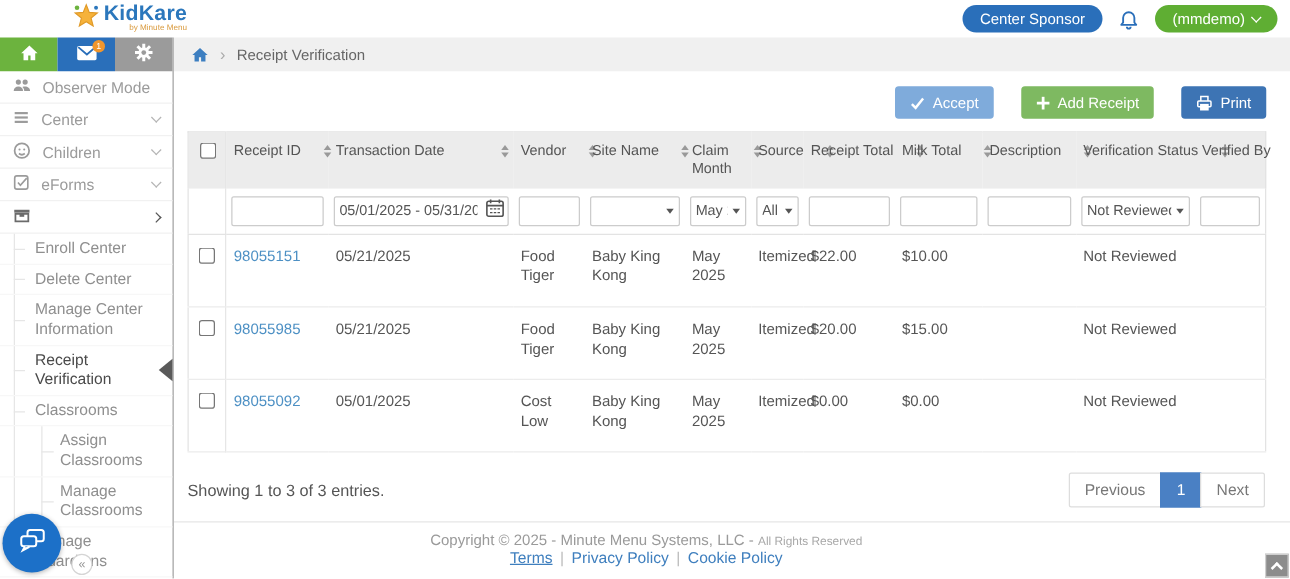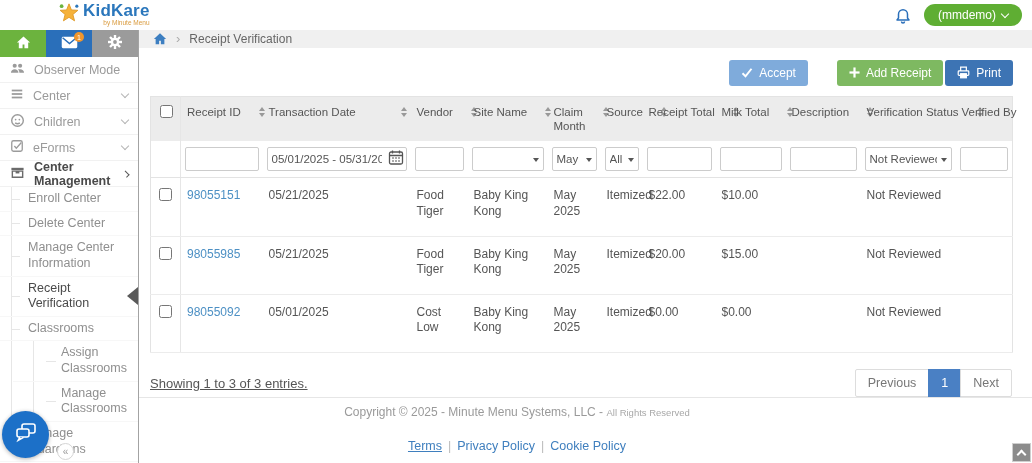--- a/index.html
+++ b/index.html
@@ -38,36 +38,36 @@
   .mchev.right { transform:rotate(-45deg); border-color:#555; }
   .menu-item.active-section { color:#4a4a4a; font-weight:700; }
   .submenu { position:relative; }
   .submenu::before { content:""; position:absolute; left:11px; top:0; bottom:10px; width:1px; background:#e6e6e6; }
   .subitem { position:relative; display:flex; align-items:flex-end; min-height:24px; padding:4px 8px 4px 28px; color:#8f8f8f; border-bottom:1px solid #f7f7f7; cursor:pointer; line-height:1.25; }
   .subitem::before { content:""; position:absolute; left:11px; top:50%; width:9px; height:1px; background:#e6e6e6; }
   .subitem.active { color:#4a4a4a; }
   .active-arrow { position:absolute; right:0; top:50%; transform:translateY(-50%); width:0; height:0; border-style:solid; border-width:9px 11px 9px 0; border-color:transparent #5a5a5a transparent transparent; }
   .submenu-l2 { position:relative; }
   .submenu-l2::before { content:""; position:absolute; left:33px; top:0; bottom:10px; width:1px; background:#e6e6e6; }
-  .subitem-l2 { padding-left:48px;margin-left:13px; }
+  .subitem-l2 { padding-left:48px; }
   .subitem-l2::before { left:33px; width:10px; }
   .menu-item.low { height:28px; }
   .collapse-btn { position:absolute; left:57px; bottom:3px; width:17px; height:17px; border-radius:50%; border:1px solid #d5d5d5; background:#fff; color:#9a9a9a; font-size:10px; line-height:14px; text-align:center; cursor:pointer; font-family:inherit; }
   .chat-btn { position:absolute; left:2px; bottom:5px; width:47px; height:47px; border-radius:50%; background:#1c70c8; border:none; display:flex; align-items:center; justify-content:center; cursor:pointer; box-shadow:0 1px 4px rgba(0,0,0,.3); z-index:20; }
 
   
   .main { flex:1; display:flex; flex-direction:column; background:#fff; }
   .breadcrumb-bar { height:27px; background:#f0f0f0; display:flex; align-items:center; gap:9px; padding:0 14px; color:#666; }
   .bc-sep { color:#aaa; font-size:13px; line-height:1; }
   .content { flex:1; padding:8px 20px 0 11px; }
 
-  .actions { display:flex; justify-content:flex-end; gap:2px; margin:4px 0 10px; }
+  .actions { display:flex; justify-content:flex-end; gap:22px; margin:4px 0 10px; }
   .abtn { height:26px; border:none; border-radius:3px; color:#fff; font-size:12px; font-family:inherit; display:flex; align-items:center; gap:6px; padding:0 12px; cursor:pointer; }
   .abtn-accept { background:#7fabdb; }
-  .abtn-add { background:#7eb961;margin-left:27px; }
+  .abtn-add { background:#7eb961; }
   .abtn-export { background:#f0962d; }
   .abtn-print { background:#3d74b4; }
 
   table { width:862px; table-layout:fixed; border-collapse:collapse; border:1px solid #e3e3e3; font-size:12px; color:#555; }
   thead th { background:#ececec; padding:8px 4px 8px 6px; font-weight:400; font-size:11.5px; color:#555; text-align:left; vertical-align:top; cursor:pointer; }
   .th-inner { display:flex; justify-content:space-between; gap:18px; }
   .th-label { line-height:1.25; }
   .nowrap { white-space:nowrap; }
   .sort { display:inline-flex; flex-direction:column; gap:2px; padding-top:2px; }
   .sort i { width:0; height:0; border-left:3.5px solid transparent; border-right:3.5px solid transparent; }
@@ -81,30 +81,30 @@
   .date-wrap .flt-input { padding-right:24px; }
   .cal-btn { position:absolute; right:3px; top:50%; transform:translateY(-50%); background:none; border:none; cursor:pointer; padding:0; display:flex; }
   .sel-wrap { position:relative; }
   .sel-wrap::after { content:""; position:absolute; right:5px; top:50%; margin-top:-1px; width:0; height:0; border-left:3.5px solid transparent; border-right:3.5px solid transparent; border-top:4px solid #555; pointer-events:none; }
   .flt-select { width:100%; height:24px; border:1px solid #ccc; border-radius:2px; background:#fff; font-size:11.5px; color:#555; font-family:inherit; appearance:none; -webkit-appearance:none; padding:0 14px 0 4px; }
   tbody.data td { padding:10px 6px 16px; vertical-align:top; border-bottom:1px solid #ececec; line-height:1.3; }
   .rid { color:#4d90c4; text-decoration:none; }
   td.ctr { text-align:left; }
 
   .table-footer { width:862px; display:flex; justify-content:space-between; align-items:center; margin-top:16px; }
-  .summary { font-size:13px; color:#555;text-decoration:underline; }
+  .summary { font-size:13px; color:#555; }
   .pager { display:flex; }
   .pbtn { border:1px solid #ddd; background:#fff; color:#777; font-size:12.5px; font-family:inherit; padding:6px 12px; cursor:pointer; margin-left:-1px; }
   .pbtn.first { margin-left:0; border-radius:2px 0 0 2px; }
   .pbtn.last { border-radius:0 2px 2px 0; }
   .pbtn.active { background:#4a80c4; border-color:#4a80c4; color:#fff; }
 
   .page-footer { border-top:1px solid #e6e6e6; padding:7px 0 10px; }
   .footer-inner { transform:translateX(-69px); text-align:center; }
-  .copyright { color:#9a9a9a; font-size:12px; margin-bottom:20px; }
+  .copyright { color:#9a9a9a; font-size:12px; margin-bottom:0; }
   .rights { font-size:9.5px; color:#a8a8a8; }
   .flinks { font-size:12.5px; color:#b5b5b5; }
   .flinks a { color:#3f7fbe; text-decoration:none; }
   .flinks a.ul { text-decoration:underline; }
   .fsep { margin:0 6px; color:#bbb; }
 
   .scroll-top { position:absolute; right:1px; bottom:1px; width:19px; height:19px; background:#8c8c8c; border:1px solid #cfcfcf; display:flex; align-items:center; justify-content:center; cursor:pointer; padding:0; }
   .scroll-top i { width:7px; height:7px; border-top:2px solid #fff; border-left:2px solid #fff; transform:rotate(45deg); margin-top:3px; display:block; }
 </style>
 </head>
@@ -120,20 +120,21 @@
           <circle cx="5" cy="4.5" r="2" fill="#6cb33e"></circle>
           <circle cx="21.5" cy="4.5" r="1.7" fill="#2b77bc"></circle>
         </svg>
       </span>
       <span class="logo-text">
         <span class="brand">KidKare</span>
         <span class="tagline">by Minute Menu</span>
       </span>
     </div>
     <div class="header-right">
+      <button class="pill pill-blue">Center Sponsor</button>
       <span style="display:flex;cursor:pointer;">
         <svg width="18" height="18" viewBox="0 0 24 24" fill="none" stroke="#2a6fba" stroke-width="2" stroke-linejoin="round">
           <path d="M18 16v-5a6 6 0 0 0-12 0v5l-2 2.5h16z"></path>
           <path d="M10 20.5a2 2 0 0 0 4 0"></path>
         </svg>
       </span>
       <button class="pill pill-green">
         <span>(mmdemo)</span>
         <i class="chev chev-white"></i>
       </button>
@@ -222,21 +223,20 @@
           <i class="mchev down"></i>
         </div>
         <div class="menu-item active-section">
           <span>
             <svg width="15" height="15" viewBox="0 0 16 16">
                 <rect x="1.5" y="3" width="13" height="2.5" fill="#6b6b6b"></rect>
                 <path d="M2.5 6.5h11V13h-11z" fill="none" stroke="#6b6b6b" stroke-width="1.5"></path>
                 <rect x="6" y="6.5" width="4" height="2.5" fill="#6b6b6b"></rect>
               </svg>
           </span>
-          <span>Center Management</span>
           <i class="mchev right"></i>
         </div>
 
         <div class="submenu">
           <div class="subitem">
             <span>Enroll Center</span>
           </div>
           <div class="subitem">
             <span>Delete Center</span>
           </div>

